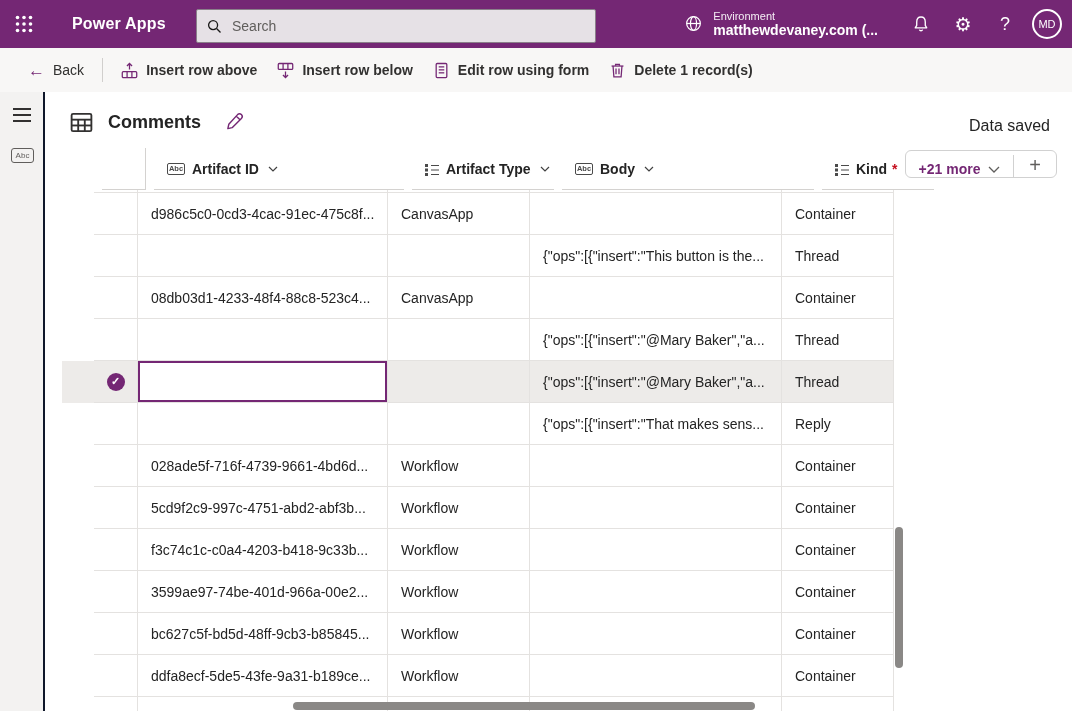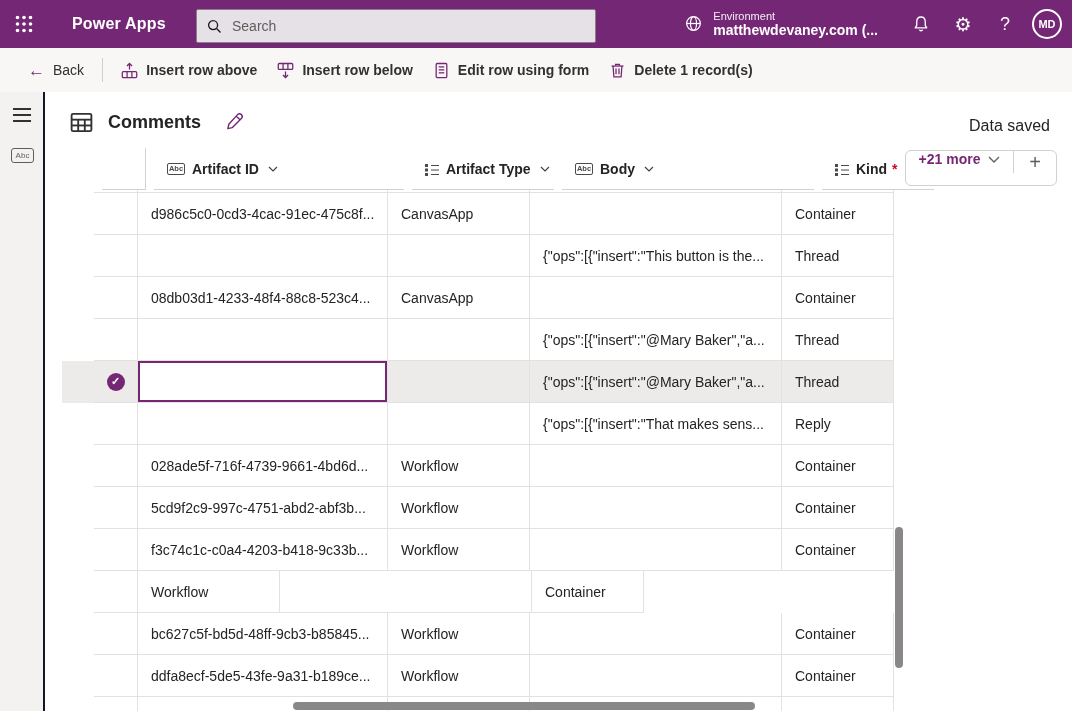--- a/index.html
+++ b/index.html
@@ -14,21 +14,21 @@
   .search-box input{border:none;outline:none;background:transparent;font-size:14px;color:#323130;margin-left:8px;width:330px;}
   .search-box input::placeholder{color:#605e5c;}
   .header-right{position:absolute;right:10px;top:0;height:48px;display:flex;align-items:center;}
   .env-block{display:flex;align-items:center;margin-right:22px;cursor:pointer;}
   .env-text{margin-left:10px;line-height:1.15;}
   .env-label{font-size:11px;color:rgba(255,255,255,.92);}
   .env-name{font-size:14px;font-weight:700;color:#fff;}
   .hdr-icon-btn{width:42px;height:48px;display:flex;align-items:center;justify-content:center;cursor:pointer;color:#fff;}
   .gear-glyph{font-size:19px;}
   .help-glyph{font-size:18px;font-weight:400;}
-  .avatar{width:30px;height:30px;border:2px solid #fff;border-radius:50%;display:flex;align-items:center;justify-content:center;font-size:11px;font-weight:700;margin-left:6px;cursor:pointer;}
+  .avatar{width:30px;height:30px;border:2px solid #fff;border-radius:50%;display:flex;align-items:center;justify-content:center;font-size:11px;font-weight:400;margin-left:6px;cursor:pointer;}
 
   
   .toolbar{position:absolute;left:0;top:48px;width:1072px;height:44px;background:#f8f7f6;display:flex;align-items:center;padding-left:26px;font-size:14px;color:#323130;}
   .tb-item{display:flex;align-items:center;gap:8px;cursor:pointer;padding:0 2px;}
   .tb-back-arrow{color:#742774;font-size:17px;line-height:1;}
   .tb-divider{width:1px;height:24px;background:#d1cfcd;margin:0 16px;}
   .tb-group{display:flex;align-items:flex-start;gap:16px;font-weight:bold;}
   .tb-ic{display:flex;align-items:center;}
 
   
@@ -68,21 +68,21 @@
   .grow.selected .check{display:flex;}
 
   
   .icon-abc{flex:none;width:18px;height:12px;border:1px solid #4a4a4a;border-radius:2px;font-size:7.5px;line-height:10px;color:#4a4a4a;text-align:center;}
   .icon-abc::after{content:"Abc";}
   .icon-list{flex:none;position:relative;width:14px;height:12px;}
   .icon-list::before{content:"";position:absolute;left:0;top:1px;width:3px;height:3px;background:#4a4a4a;box-shadow:0 4.5px 0 #4a4a4a,0 9px 0 #4a4a4a;}
   .icon-list::after{content:"";position:absolute;left:6px;top:2px;width:8px;height:1.5px;background:#4a4a4a;box-shadow:0 4.5px 0 #4a4a4a,0 9px 0 #4a4a4a;}
 
   
-  .more-box{position:absolute;left:905px;top:150px;width:152px;height:36px;border:1px solid #d1d1d1;border-radius:6px;display:flex;align-items:flex-start;background:#fff;}
+  .more-box{position:absolute;left:905px;top:150px;width:152px;height:28px;border:1px solid #d1d1d1;border-radius:6px;display:flex;align-items:flex-end;background:#fff;}
   .more-btn{flex:1;display:flex;align-items:center;justify-content:center;gap:8px;font-size:14px;font-weight:700;color:#742774;cursor:pointer;}
   .more-divider{width:1px;height:22px;background:#d1d1d1;}
   .add-col-btn{width:42px;display:flex;align-items:center;justify-content:center;font-size:20px;color:#605e5c;cursor:pointer;font-weight:400;}
 
   
   .vscroll{position:absolute;left:895px;top:527px;width:8px;height:141px;background:#8a8886;border-radius:4px;cursor:pointer;}
   .hscroll{position:absolute;left:293px;top:702px;width:462px;height:8px;background:#8a8886;border-radius:4px;cursor:pointer;}
 </style>
 </head>
 <body>
@@ -377,20 +377,21 @@
         <div class="cell c1">f3c74c1c-c0a4-4203-b418-9c33b...</div>
         <div class="cell c2">Workflow</div>
         <div class="cell c3"></div>
         <div class="cell c4">Container</div>
       </div>
         <div class="grow">
         <div class="cell strip"></div>
         <div class="cell rowhead">
           
         </div>
+        <div class="cell c1">3599ae97-74be-401d-966a-00e2...</div>
         <div class="cell c2">Workflow</div>
         <div class="cell c3"></div>
         <div class="cell c4">Container</div>
       </div>
         <div class="grow">
         <div class="cell strip"></div>
         <div class="cell rowhead">
           
         </div>
         <div class="cell c1">bc627c5f-bd5d-48ff-9cb3-b85845...</div>

